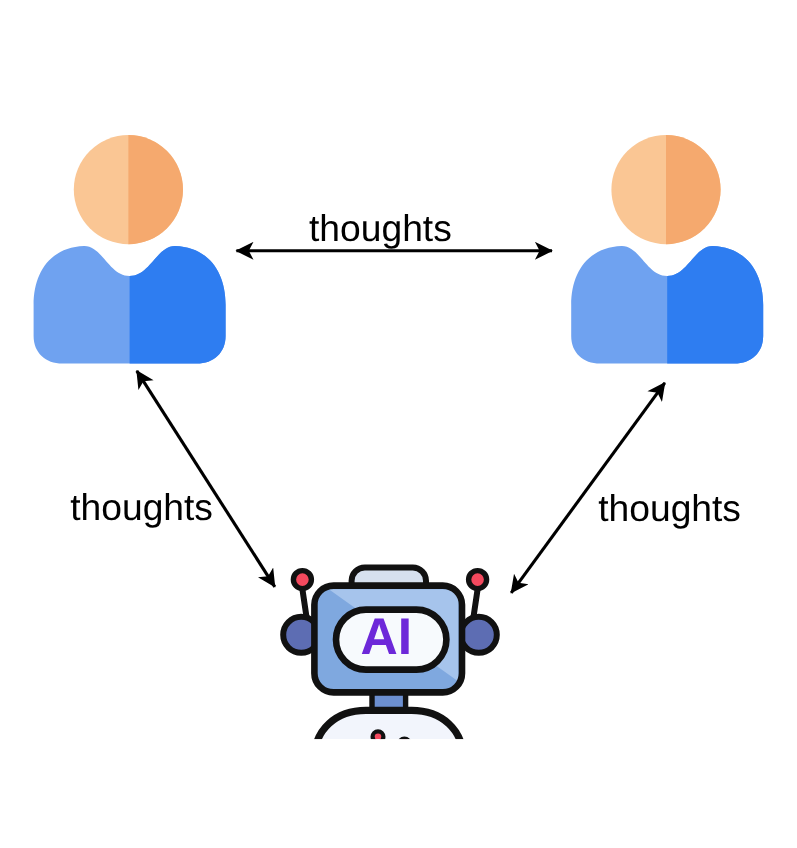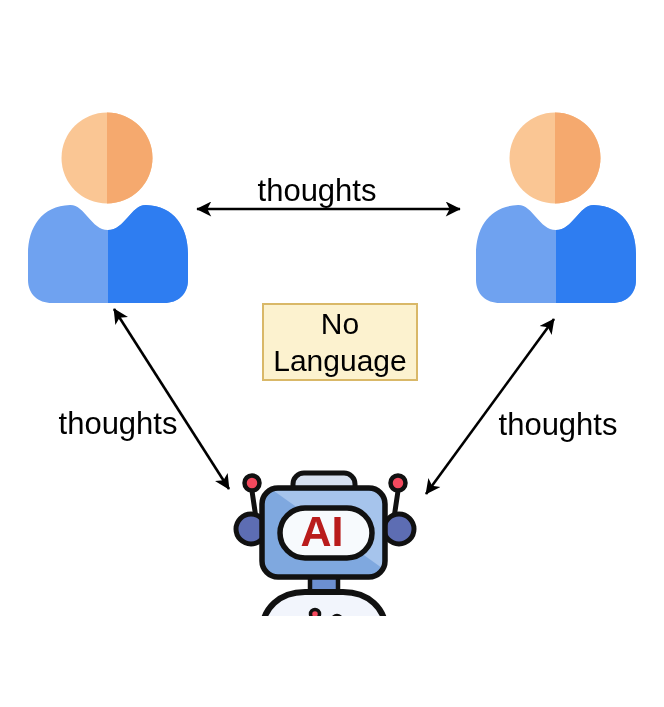--- a/index.html
+++ b/index.html
@@ -37,21 +37,21 @@
     font-size:30px;
     line-height:37px;
     color:#000;
   }
   .ai-label{
     position:absolute;
     left:322px;top:532px;
     transform:translate(-50%,-52%);
     font-size:43px;
     font-weight:700;
-    color:#b91c1c;
+    color:#6d28d9;
     letter-spacing:0px;
     line-height:1;
   }
 </style>
 </head>
 <body>
 
 <div class="canvas">
 
   <svg width="664" height="707" viewBox="0 0 664 707">
@@ -127,18 +127,15 @@
       </g>
 
       <rect x="127" y="201" width="9" height="10" fill="#ffffff"></rect>
     </g>
   </svg>
 
   <div class="lbl lbl-top">thoughts</div>
   <div class="lbl lbl-left">thoughts</div>
   <div class="lbl lbl-right">thoughts</div>
 
-  <div class="no-language-box">
-    <div class="no-language-text">No Language</div>
-  </div>
 
   <div class="ai-label">AI</div>
 </div>
 
 </body></html>

